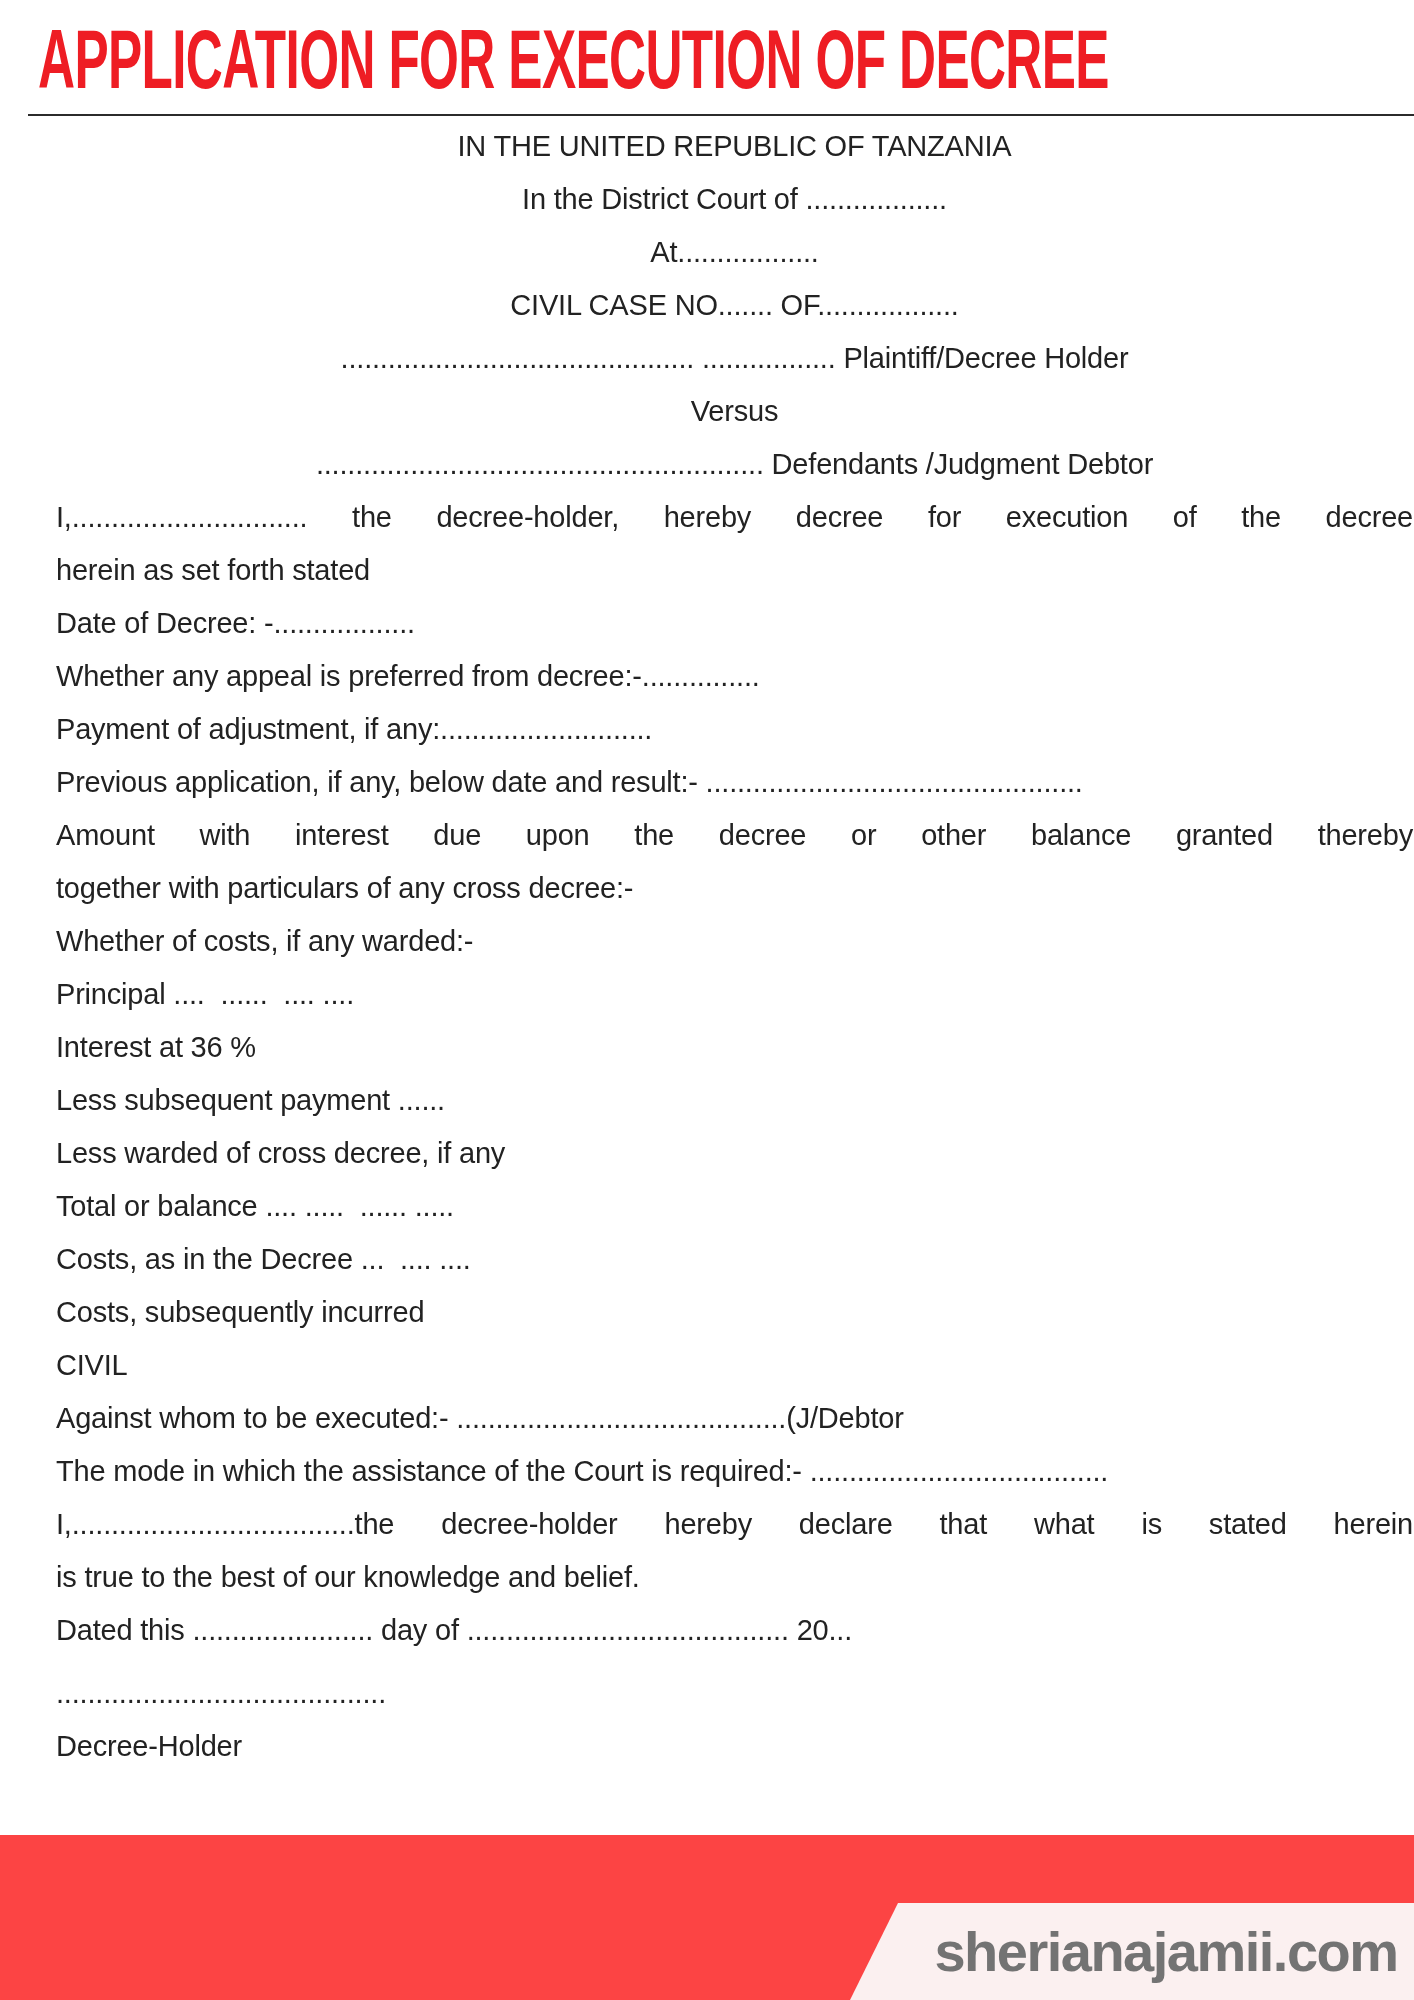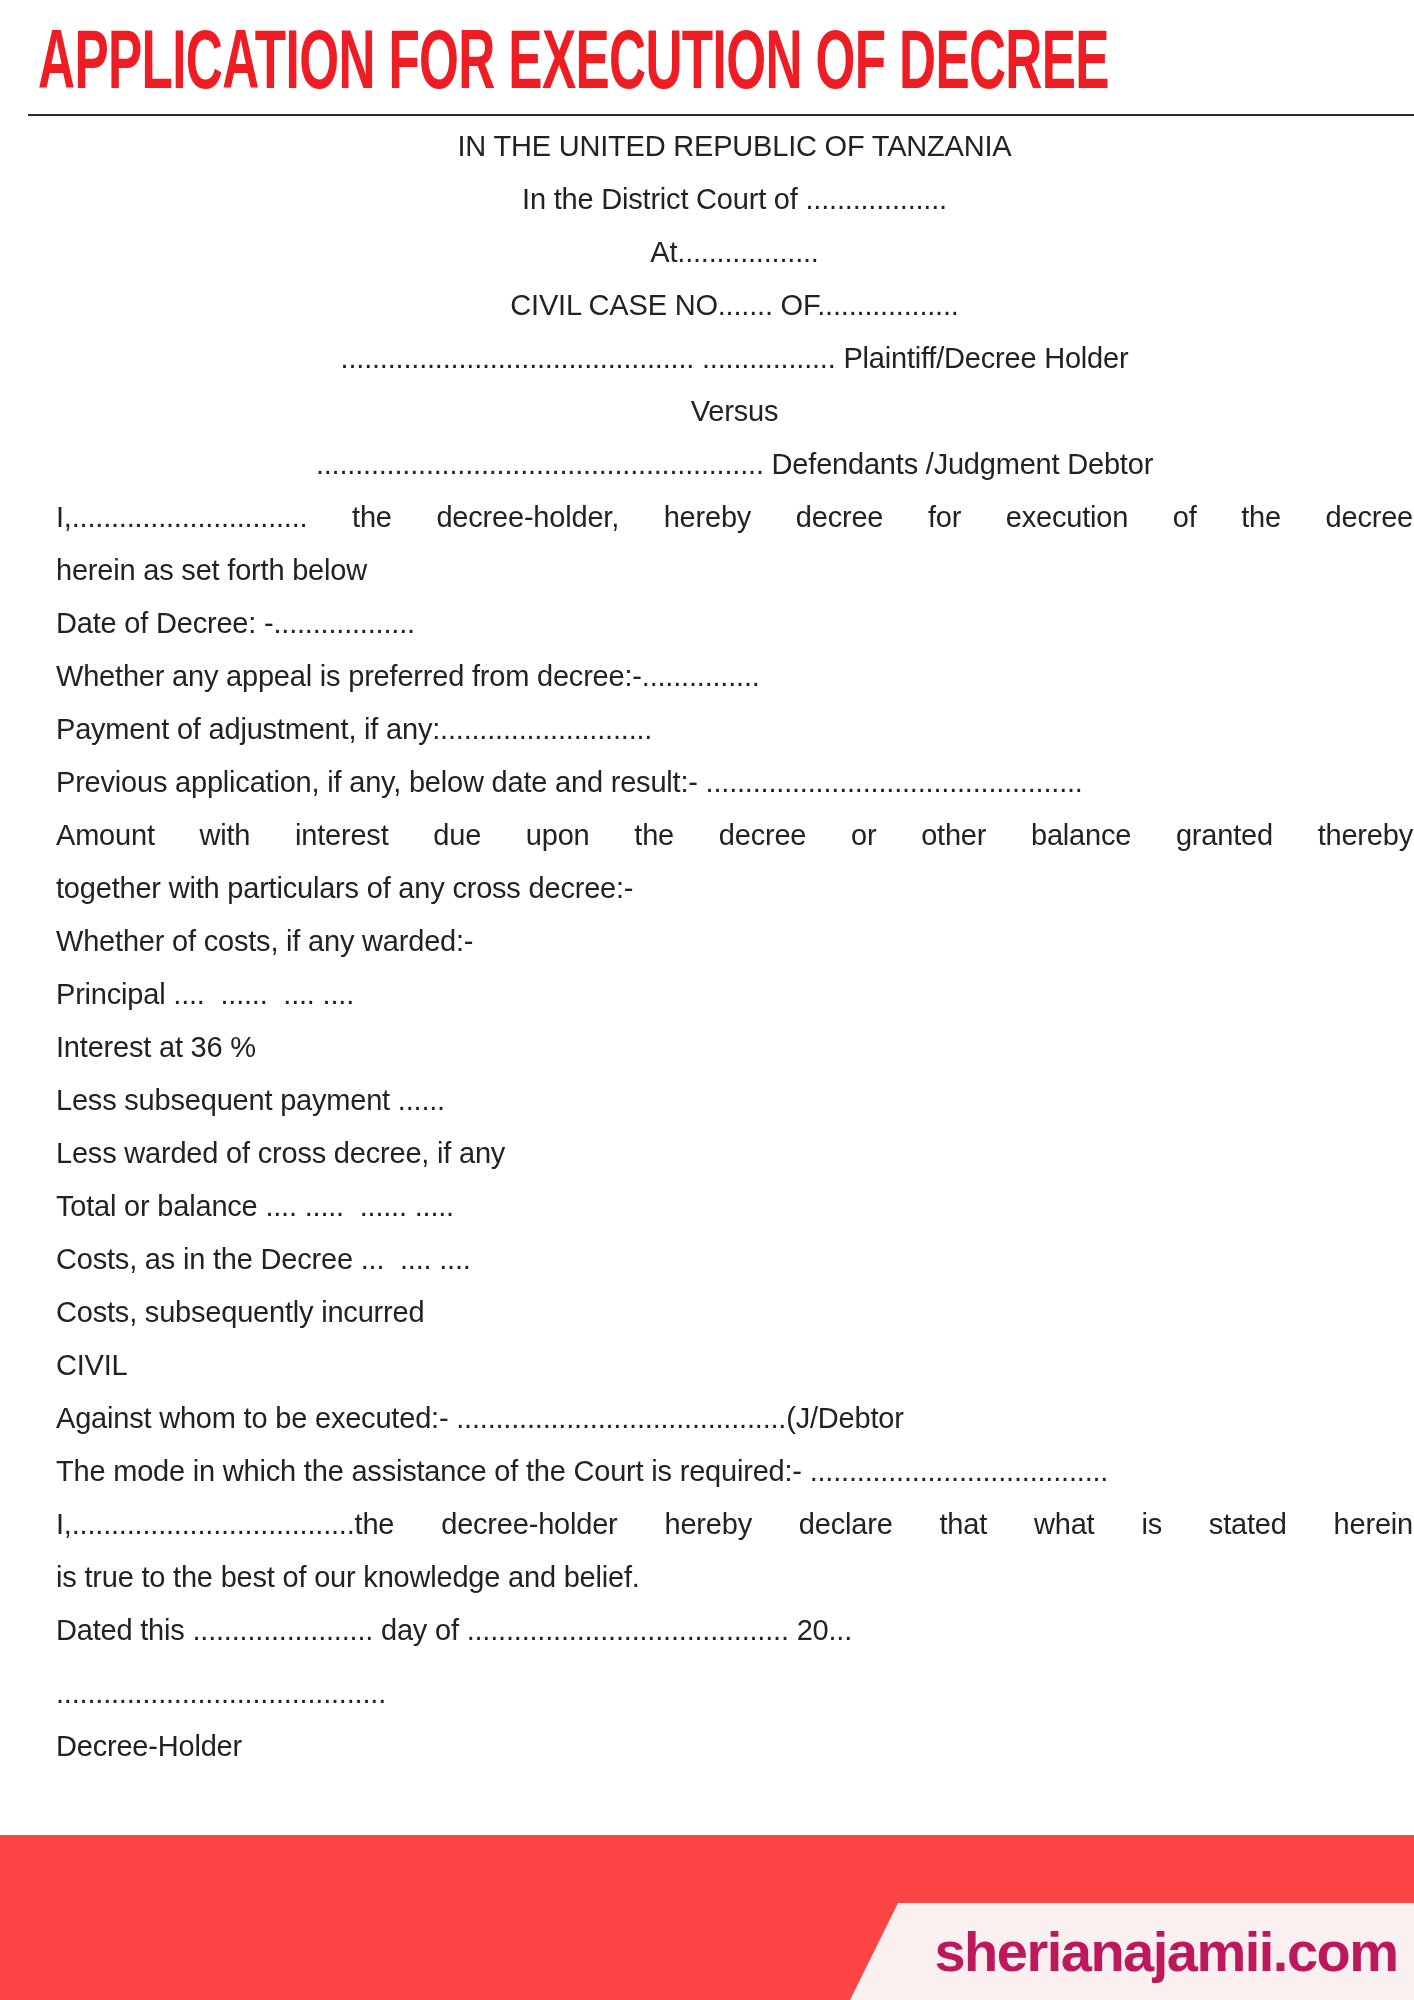--- a/index.html
+++ b/index.html
@@ -85,42 +85,42 @@
     display: flex;
     align-items: center;
     justify-content: center;
     padding-left: 40px;
     box-sizing: border-box;
   }
   .website {
     font-size: 56px;
     font-weight: bold;
     letter-spacing: -1.5px;
-    color: #be185d;
+    color: #737373;
   }
 </style>
 </head>
 <body>
 
 <div class="page">
 
   <h1 class="title-wrap"><span class="title-inner">APPLICATION FOR EXECUTION OF DECREE</span></h1>
 
   <div class="rule"></div>
 
   <main class="doc">
     <div class="line center">IN THE UNITED REPUBLIC OF TANZANIA</div>
     <div class="line center">In the District Court of ..................</div>
     <div class="line center">At..................</div>
     <div class="line center">CIVIL CASE NO....... OF..................</div>
     <div class="line center">............................................. ................. Plaintiff/Decree Holder</div>
     <div class="line center">Versus</div>
     <div class="line center">......................................................... Defendants /Judgment Debtor</div>
     <div class="line jlast">I,.............................. the decree-holder, hereby decree for execution of the decree</div>
-    <div class="line">herein as set forth below</div>
+    <div class="line">herein as set forth stated</div>
     <div class="line">Date of Decree: -..................</div>
     <div class="line">Whether any appeal is preferred from decree:-...............</div>
     <div class="line">Payment of adjustment, if any:...........................</div>
     <div class="line">Previous application, if any, below date and result:- ................................................</div>
     <div class="line jlast">Amount with interest due upon the decree or other balance granted thereby</div>
     <div class="line">together with particulars of any cross decree:-</div>
     <div class="line">Whether of costs, if any warded:-</div>
     <div class="line">Principal ....  ......  .... ....</div>
     <div class="line">Interest at 36 %</div>
     <div class="line">Less subsequent payment ......</div>

